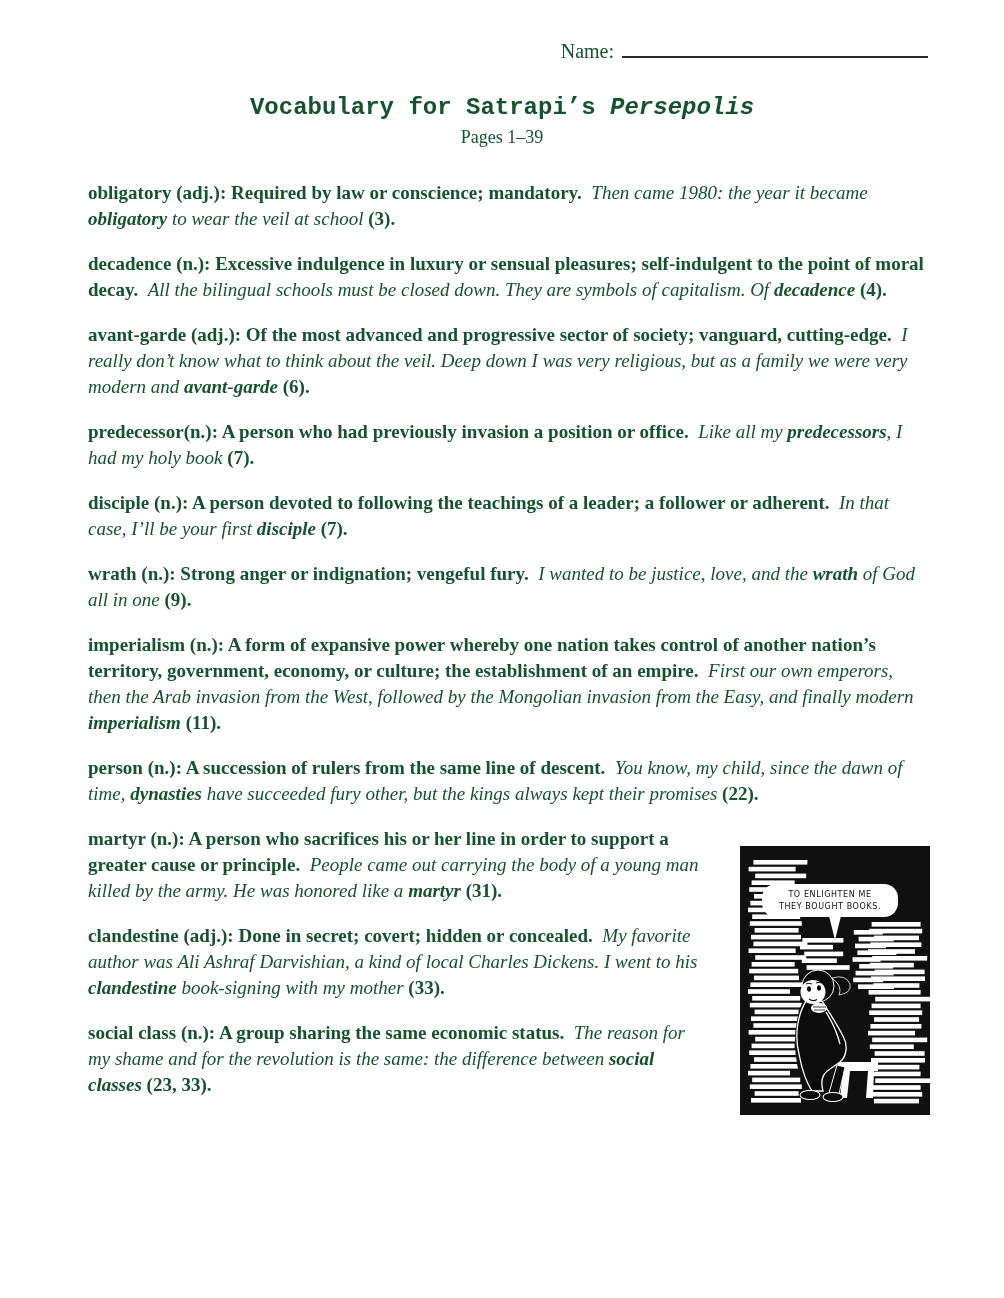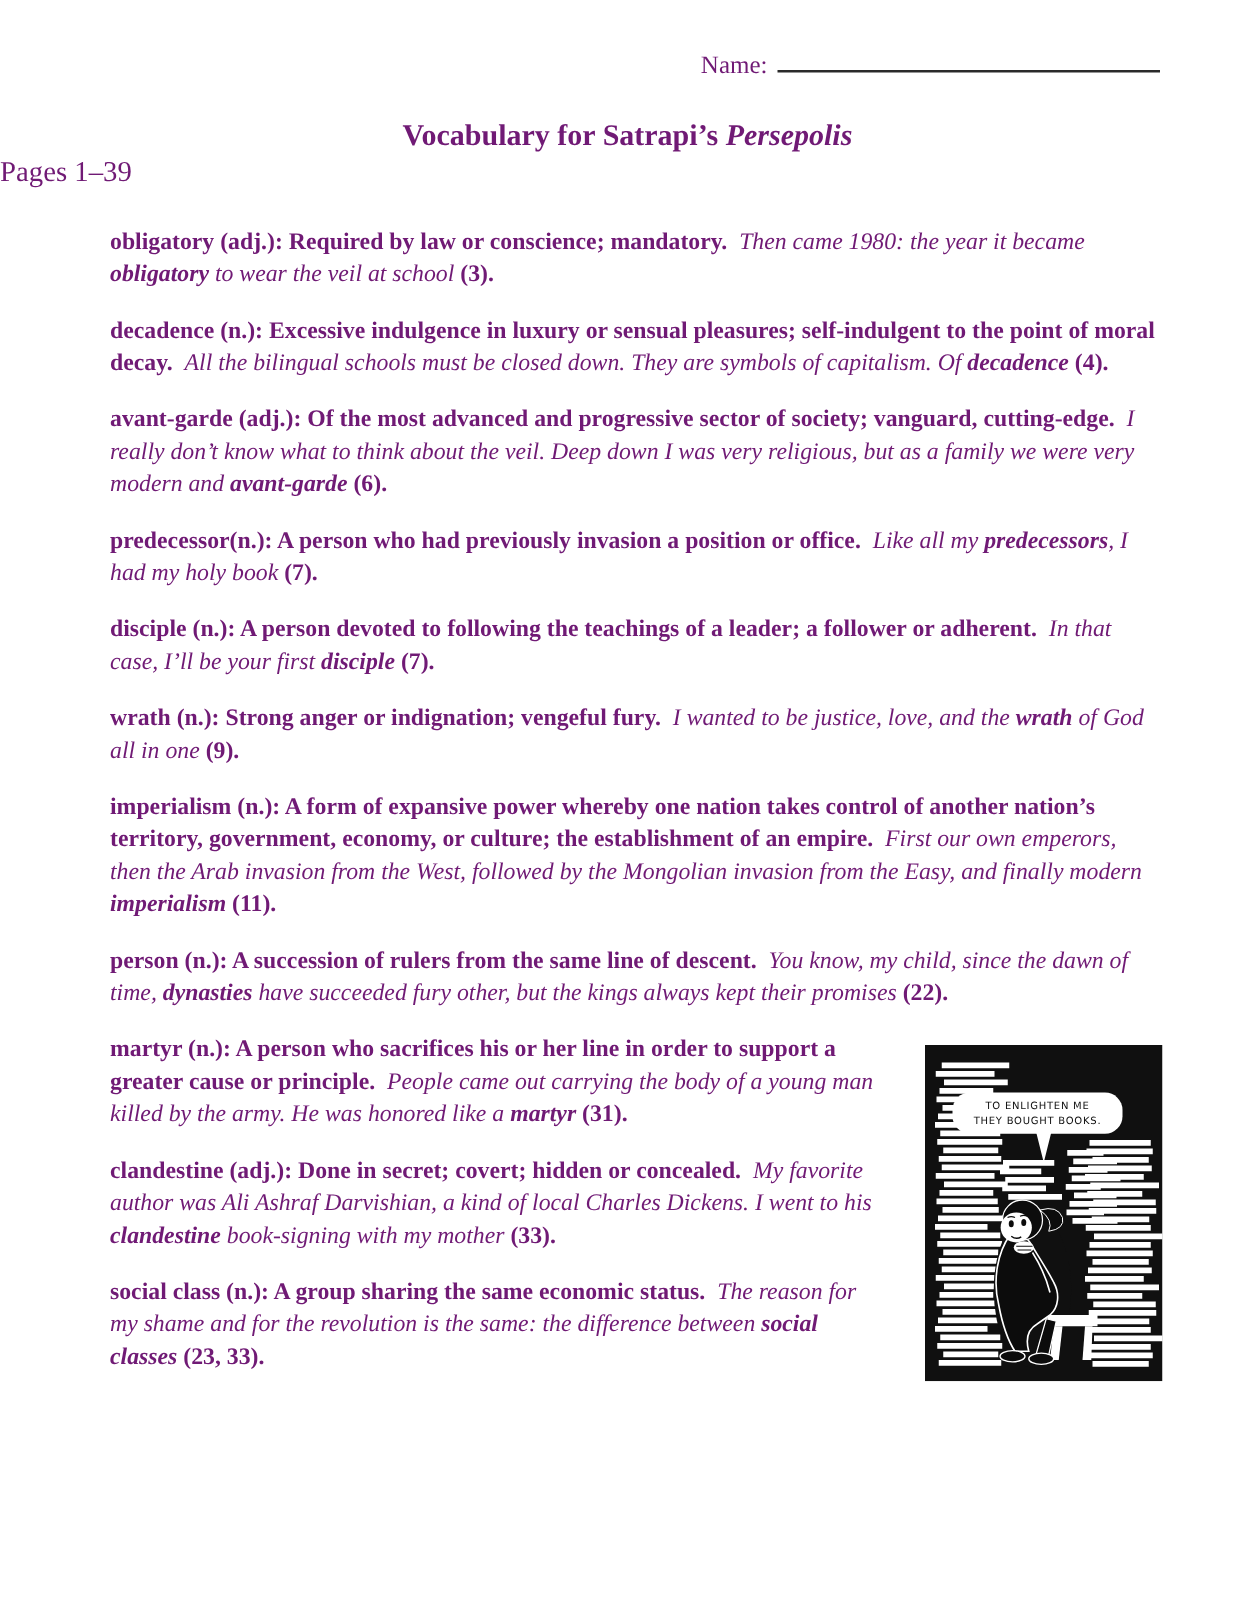--- a/index.html
+++ b/index.html
@@ -1,21 +1,21 @@
 <!DOCTYPE html>
 <html><head>
 <meta charset="utf-8">
 <style>
   html,body{margin:0;padding:0;background:#e8e8e8;}
   .page{
     position:relative;
     width:1004px;height:1298px;
     margin:0 auto;
     background:#ffffff;
-    color:#701a75;
+    color:#14532d;
     font-family:"Liberation Serif","DejaVu Serif",serif;
     overflow:hidden;
     box-sizing:border-box;
   }
   .name-row{
     padding:38px 76px 0 0;
     text-align:right;
     font-size:20px;
     line-height:26px;
     white-space:nowrap;
@@ -27,45 +27,46 @@
     height:18px;
     margin-left:8px;
     vertical-align:baseline;
   }
   .title{
     margin:30px 0 0 0;
     text-align:center;
     font-size:24px;
     font-weight:bold;
     line-height:28px;
+    font-family:Liberation Mono, monospace;
   }
   .title .book{font-style:italic;}
   .subtitle{
-    text-align:left;
-    font-size:23px;
+    text-align:center;
+    font-size:18px;
     line-height:26px;
     margin-top:2px;
   }
   .content{
     padding:30px 74px 0 88px;
   }
   .entry{
     margin:0 0 19px 0;
     font-size:19px;
     line-height:26px;
     white-space:pre-wrap;
   }
   .seg-b{font-weight:bold;}
   .seg-i{font-style:italic;}
   .seg-bi{font-weight:bold;font-style:italic;}
   .seg-r{font-weight:bold;font-style:normal;}
   .comic-float{
     float:right;
     width:190px;height:327px;
-    margin:9px 0 8px 34px;
+    margin:20px 0 8px 34px;
   }
   .comic-float svg{display:block;width:190px;height:269px;}
   .bubble-text{
     font-family:"DejaVu Sans","Liberation Sans",sans-serif;
     font-size:8px;
     letter-spacing:0.6px;
     font-weight:500;
   }
 </style>
 </head>

